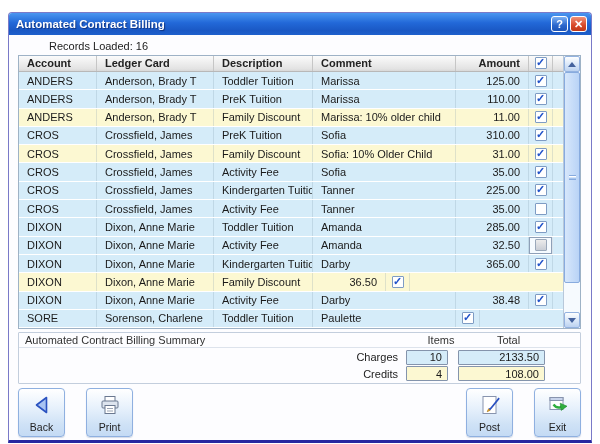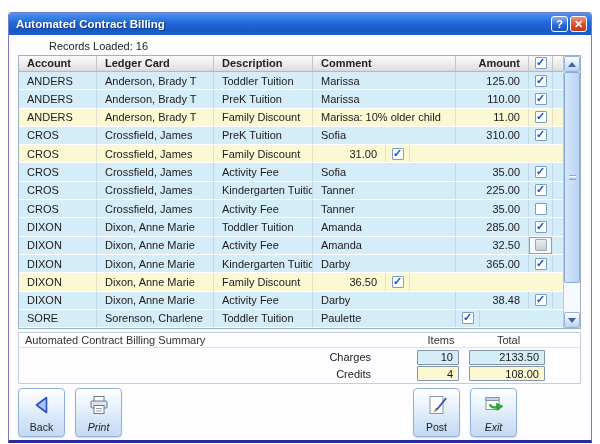--- a/index.html
+++ b/index.html
@@ -65,35 +65,35 @@
     background:linear-gradient(180deg,#fff 40%,#a8c6ee 60%);}
 
   
   .summary{margin-top:3px;width:563px;height:52px;border:1px solid #c3cedd;background:#fdfdff;border-radius:1px;}
   .sum-head{height:15px;display:flex;align-items:center;border-bottom:1px solid #dde3ec;padding:0 35px 0 6px;justify-content:center;}
   .sum-title{flex:1;color:#333;}
   .hdr-items{width:42px;text-align:center;color:#333;}
   .hdr-gap{width:10px;}
   .hdr-total{width:73px;text-align:center;color:#333;}
   .sum-row{display:flex;justify-content:flex-end;align-items:center;padding:1.5px 35px 0 0;}
-  .sum-label{margin-right:16px;color:#222;}
+  .sum-label{margin-right:8px;color:#222;}
   .sum-field{height:15px;border:1px solid #8494ac;border-radius:1px;display:flex;align-items:center;
-    justify-content:flex-end;padding-right:5px;margin-left:30px;}
+    justify-content:flex-end;padding-right:5px;}
   .sum-field.items{width:42px;}
-  .sum-field.total{width:76px;margin-left:10px;padding-left:36px;}
+  .sum-field.total{width:87px;margin-left:10px;padding-left:36px;}
   .field-blue{background:var(--row-blue,#d5ecf9);}
   .field-yellow{background:var(--row-yellow,#fcf8d2);}
 
   
-  .footer{margin-top:4px;display:flex;align-items:flex-start;width:499px;}
+  .footer{margin-top:4px;display:flex;align-items:flex-start;width:563px;}
   .btn{width:47px;height:49px;border:1px solid #8fb0e0;border-radius:4px;
     background:linear-gradient(180deg,#ffffff,#e7f1fc 40%,#cfe2f6 75%,#c4daf4);
     display:flex;flex-direction:column;align-items:center;justify-content:space-between;
     padding:4px 2px 3px 2px;cursor:default;box-shadow:0 1px 1px rgba(80,110,160,.25);}
-  .btn + .btn{margin-left:10px;font-style:italic;}
+  .btn + .btn{margin-left:21px;}
   .btn .lbl{font-size:10.5px;color:#222;}
   .btn svg{width:24px;height:24px;}
   .spacer{flex:1;}
 </style>
 </head>
 <body>
 
 <div class="window">
 
   <div class="titlebar">
@@ -167,20 +167,21 @@
     <div class="rc c-amount">310.00</div>
     <div class="rc c-check">
       <span class="cb checked"></span>
     </div>
     <div class="rc c-spare"></div>
   </div>
             <div class="grow row-yellow">
     <div class="rc c-account">CROS</div>
     <div class="rc c-ledger">Crossfield, James</div>
     <div class="rc c-desc">Family Discount</div>
+    <div class="rc c-comment">Sofia: 10% Older Child</div>
     <div class="rc c-amount">31.00</div>
     <div class="rc c-check">
       <span class="cb checked"></span>
     </div>
     <div class="rc c-spare"></div>
   </div>
             <div class="grow row-blue">
     <div class="rc c-account">CROS</div>
     <div class="rc c-ledger">Crossfield, James</div>
     <div class="rc c-desc">Activity Fee</div>

